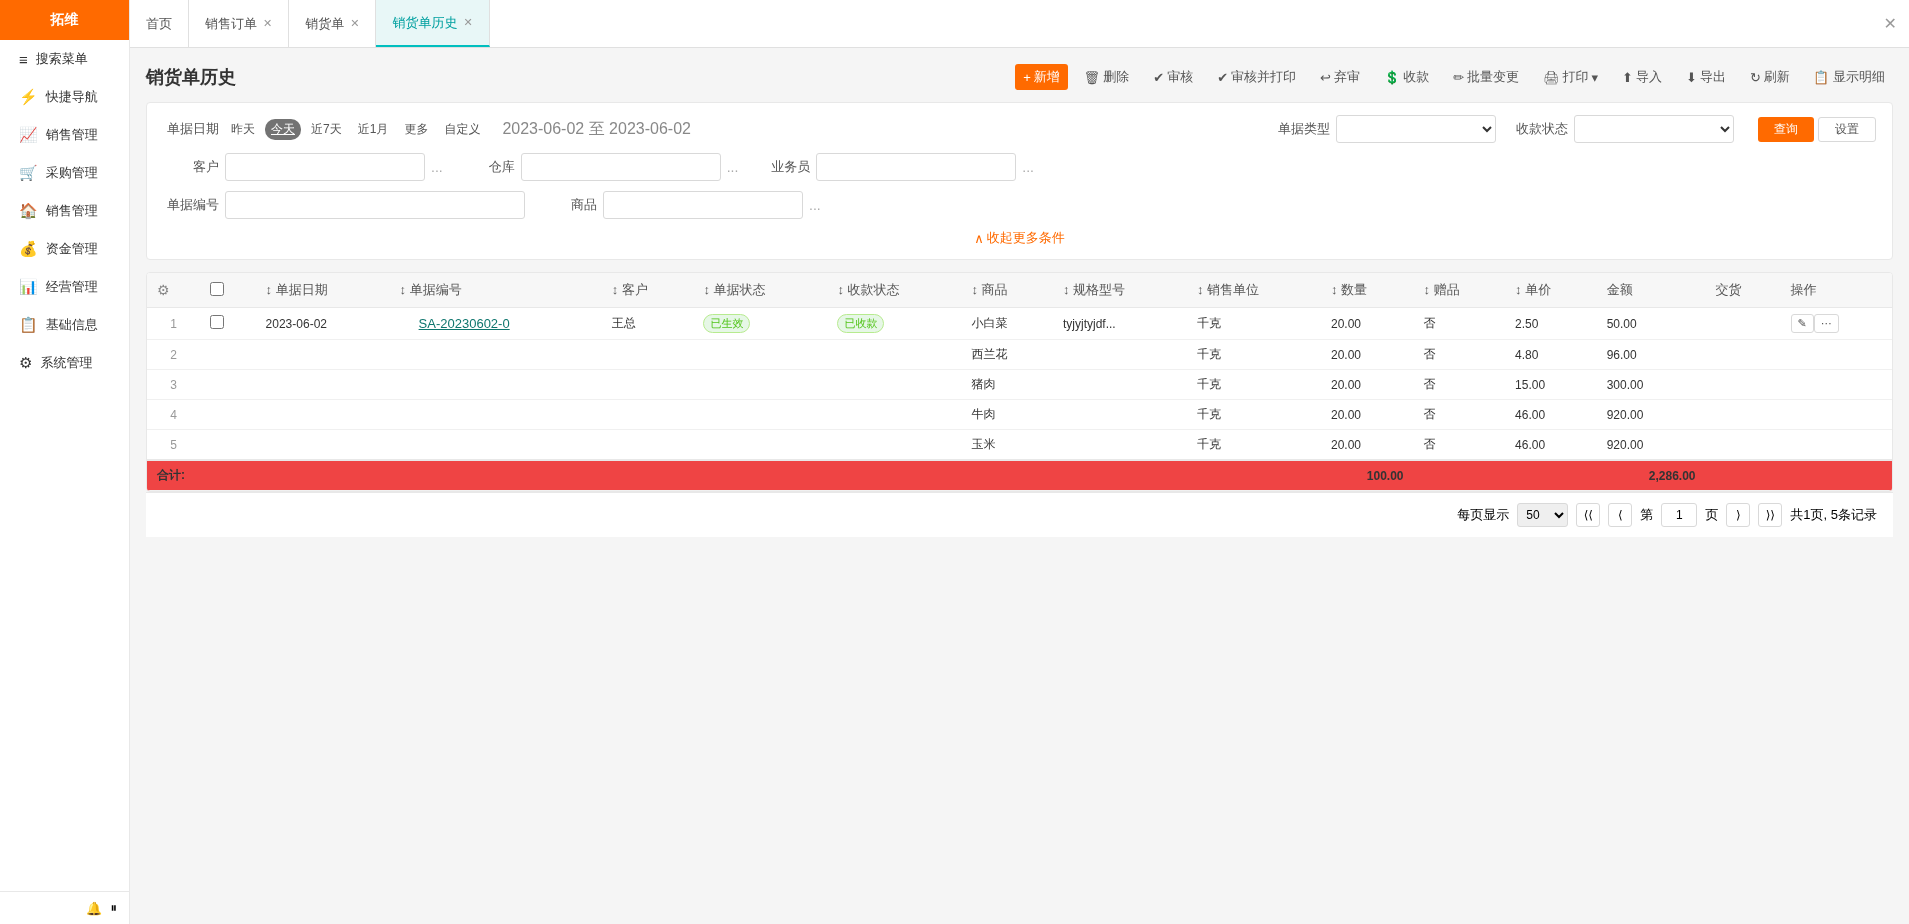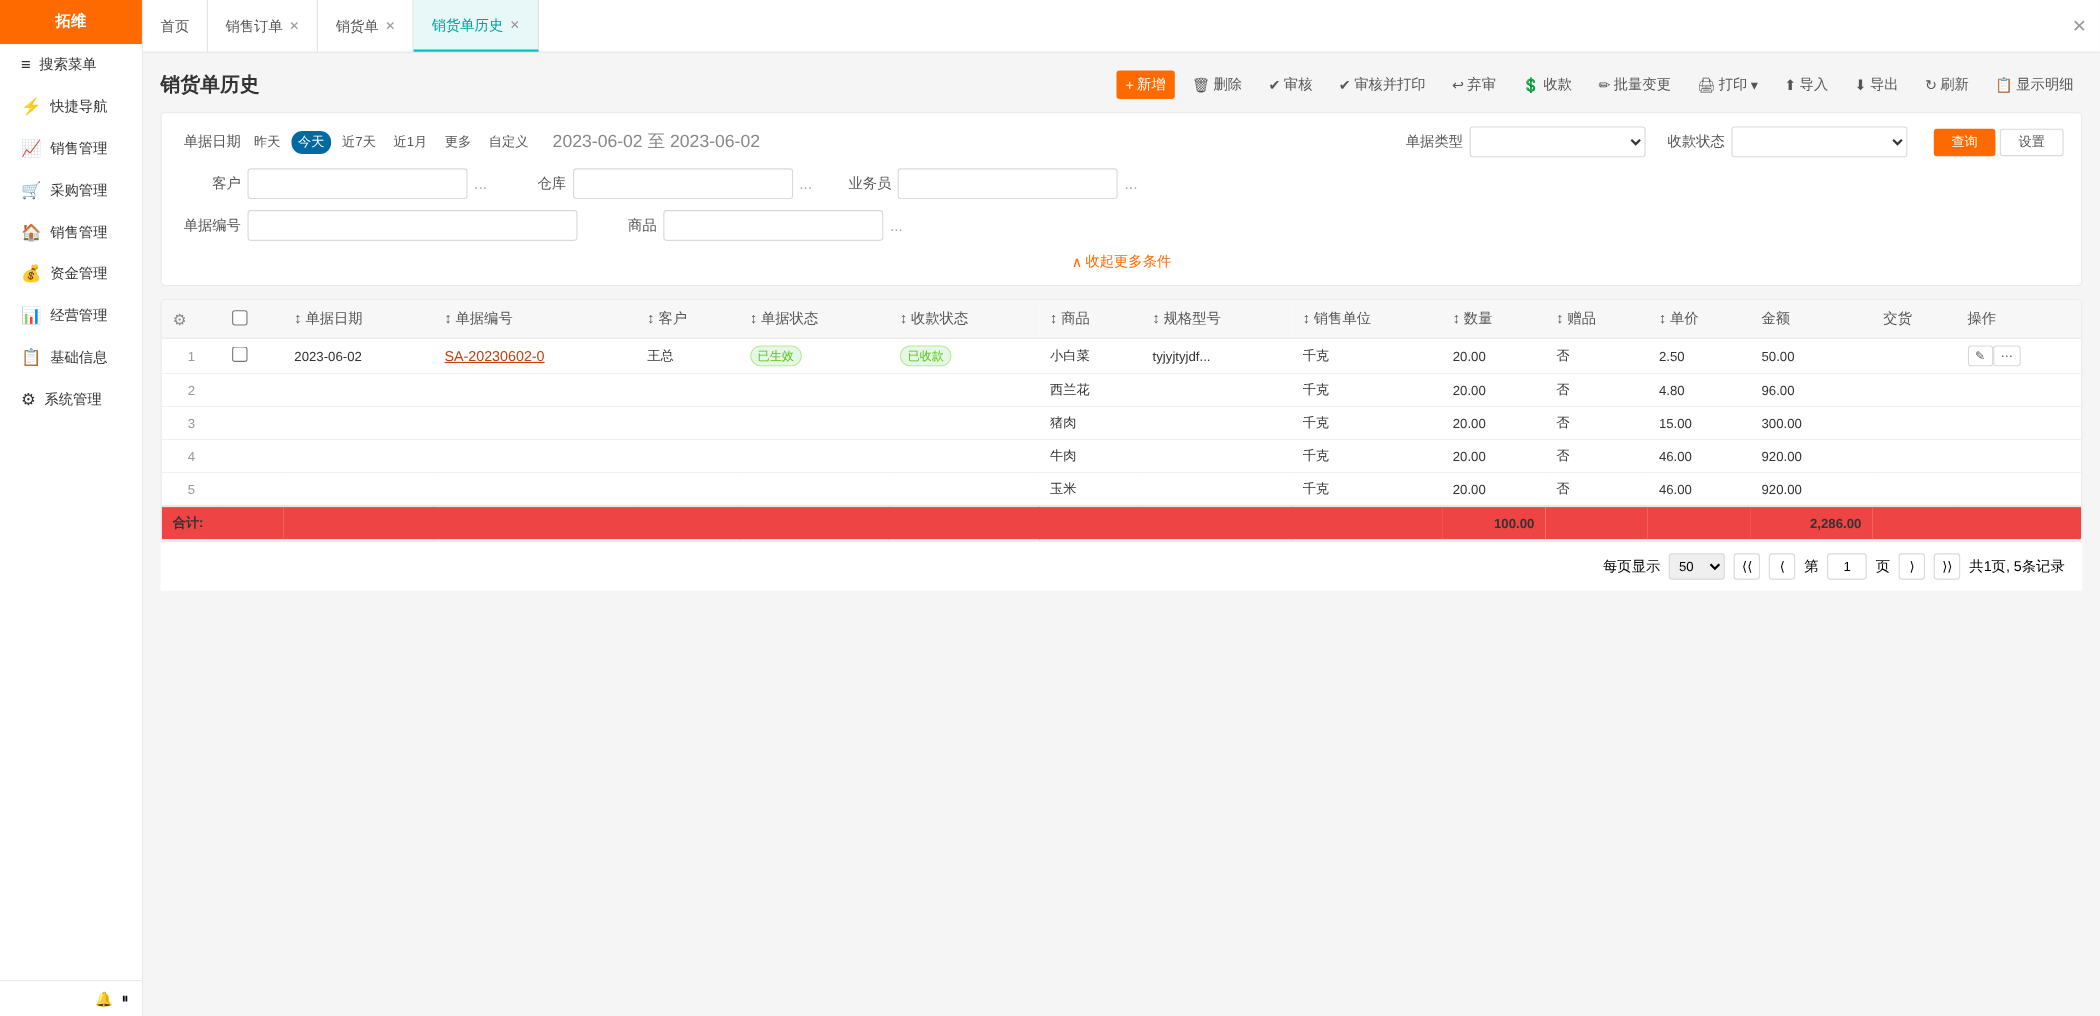--- a/index.html
+++ b/index.html
@@ -38,37 +38,37 @@
     
     .filter-panel { background: #fff; border: 1px solid #e8e8e8; border-radius: 4px; padding: 12px 16px; margin-bottom: 12px; }
     .filter-row { display: flex; align-items: center; gap: 16px; margin-bottom: 10px; flex-wrap: wrap; }
     .filter-row:last-child { margin-bottom: 0; }
     .filter-item { display: flex; align-items: center; gap: 6px; }
     .filter-label { color: #555; white-space: nowrap; min-width: 56px; text-align: right; }
     .filter-input { border: 1px solid #d9d9d9; border-radius: 3px; padding: 4px 8px; height: 28px; min-width: 120px; color: #333; background: #fff; }
     .filter-select { border: 1px solid #d9d9d9; border-radius: 3px; padding: 4px 8px; height: 28px; min-width: 160px; color: #333; background: #fff; }
     .date-range { display: flex; align-items: center; gap: 4px; }
     .date-tag { padding: 2px 6px; border-radius: 3px; cursor: pointer; color: #555; font-size: 12px; }
-    .date-tag.active { background: #0369a1; color: #fff; border-radius: 10px; }
+    .date-tag.active { background: #737373; color: #fff; border-radius: 10px; text-decoration: underline; }
     .date-text { color: #888; font-size: 16px; }
     .ellipsis-btn { color: #aaa; cursor: pointer; font-size: 14px; }
     .collapse-row { display: flex; justify-content: center; margin-top: 4px; }
     .collapse-btn { color: #ff6a00; cursor: pointer; font-size: 12px; display: flex; align-items: center; gap: 3px; }
 
     
     .table-wrapper { background: #fff; border: 1px solid #e8e8e8; border-radius: 4px; overflow-x: auto; }
     table { width: 100%; border-collapse: collapse; }
     thead tr { background: #f7f7f7; }
     th { padding: 8px 10px; text-align: left; color: #555; font-weight: normal; border-bottom: 1px solid #e8e8e8; white-space: nowrap; font-size: 12px; }
     td { padding: 6px 10px; border-bottom: 1px solid #f0f0f0; color: #333; font-size: 12px; white-space: nowrap; }
     .row-num { color: #999; text-align: center; }
     .status-badge { display: inline-block; padding: 1px 6px; border-radius: 10px; font-size: 11px; }
     .status-active { background: #e6f7e6; color: #52c41a; border: 1px solid #b7eb8f; }
     .status-collected { background: #e6f7e6; color: #52c41a; border: 1px solid #b7eb8f; }
-    .link-text { color: #c2410c; cursor: pointer; text-decoration: underline; }
+    .link-text { color: #0f766e; cursor: pointer; text-decoration: underline; margin-left: 19px; }
     .op-btn { padding: 2px 6px; border: 1px solid #d9d9d9; border-radius: 3px; cursor: pointer; background: #fff; font-size: 11px; color: #555; }
 
     
     .summary-row { background: #ef4444; margin-left: 12px; }
     .summary-row td { font-weight: bold; color: #333; border-top: 2px solid #e8e8e8; }
 
     
     .pagination { display: flex; align-items: center; justify-content: flex-end; gap: 8px; padding: 10px 16px; background: #fff; border-top: 1px solid #e8e8e8; font-size: 12px; }
     .page-btn { width: 24px; height: 24px; border: 1px solid #d9d9d9; background: #fff; border-radius: 3px; cursor: pointer; display: flex; align-items: center; justify-content: center; font-size: 12px; }
     .page-input { width: 36px; height: 24px; border: 1px solid #d9d9d9; border-radius: 3px; text-align: center; font-size: 12px; }

